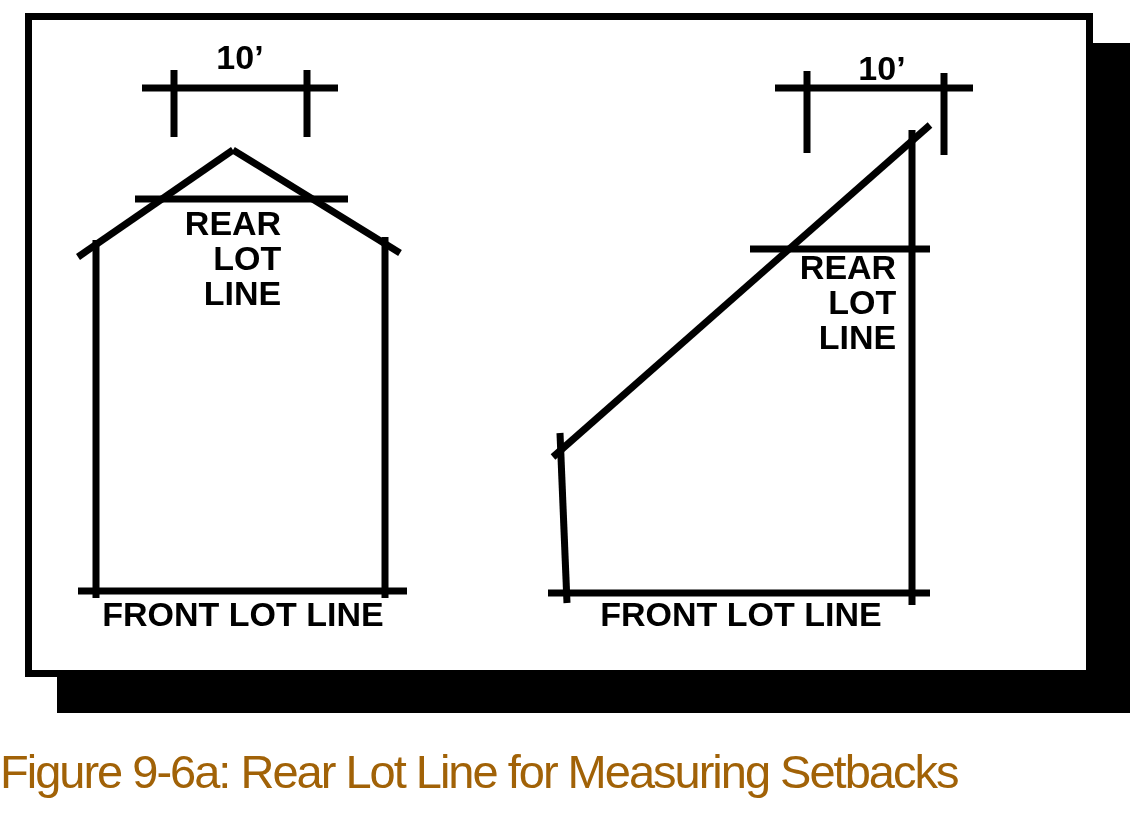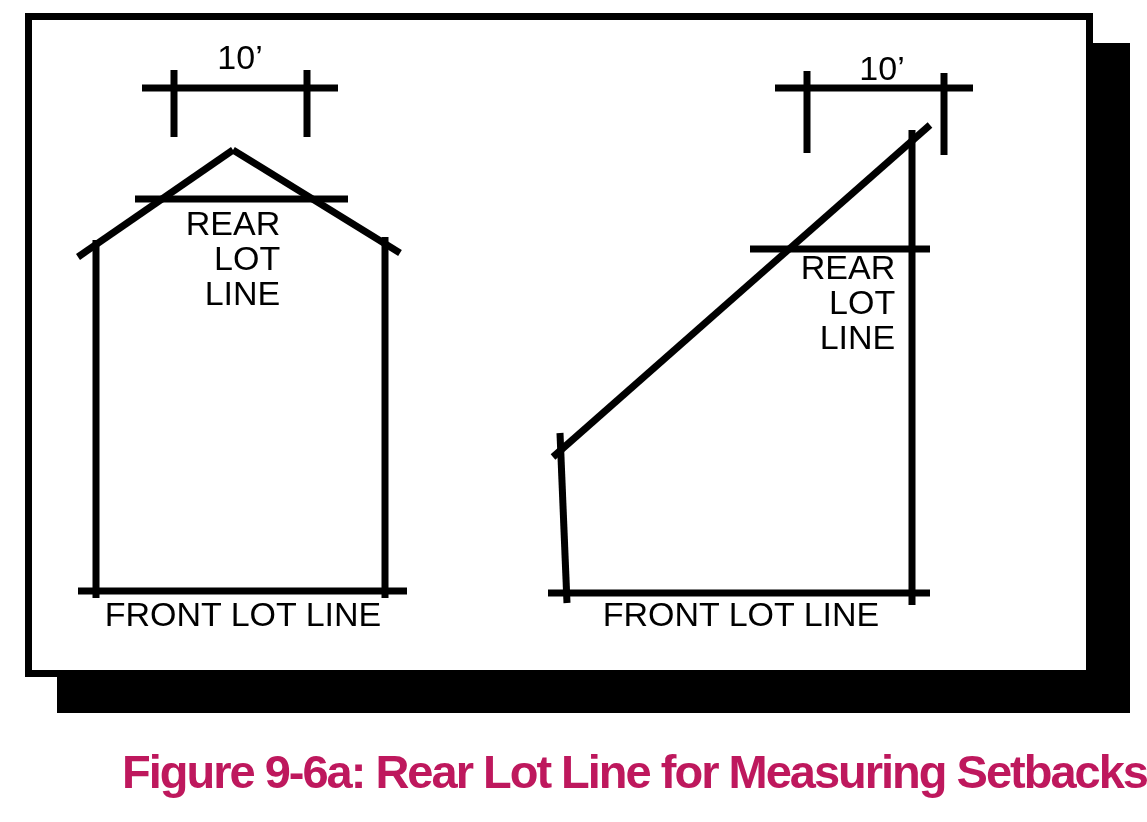--- a/index.html
+++ b/index.html
@@ -26,37 +26,37 @@
     border: 7px solid #000000;
   }
   #diagram-svg {
     position: absolute;
     left: 0; top: 0;
     width: 1147px; height: 822px;
   }
   .lbl {
     position: absolute;
     color: #000000;
-    font-weight: normal;
+    font-weight: bold;
     font-size: 34px;
     line-height: 35px;
     white-space: nowrap;
     transform: translateX(-50%);
   }
   .stack {
     white-space: pre-line;
     text-align: right;
   }
   #figure-caption {
     position: absolute;
     left: 0; right: 0;
     top: 744px;
-    text-align: right;
-    color: #be185d;
-    font-weight: bold;
+    text-align: left;
+    color: #a16207;
+    font-weight: normal;
     font-size: 47px;
     letter-spacing: -2px;
     white-space: nowrap;
   }
 </style>
 </head>
 <body>
 
 <div id="page">
 

